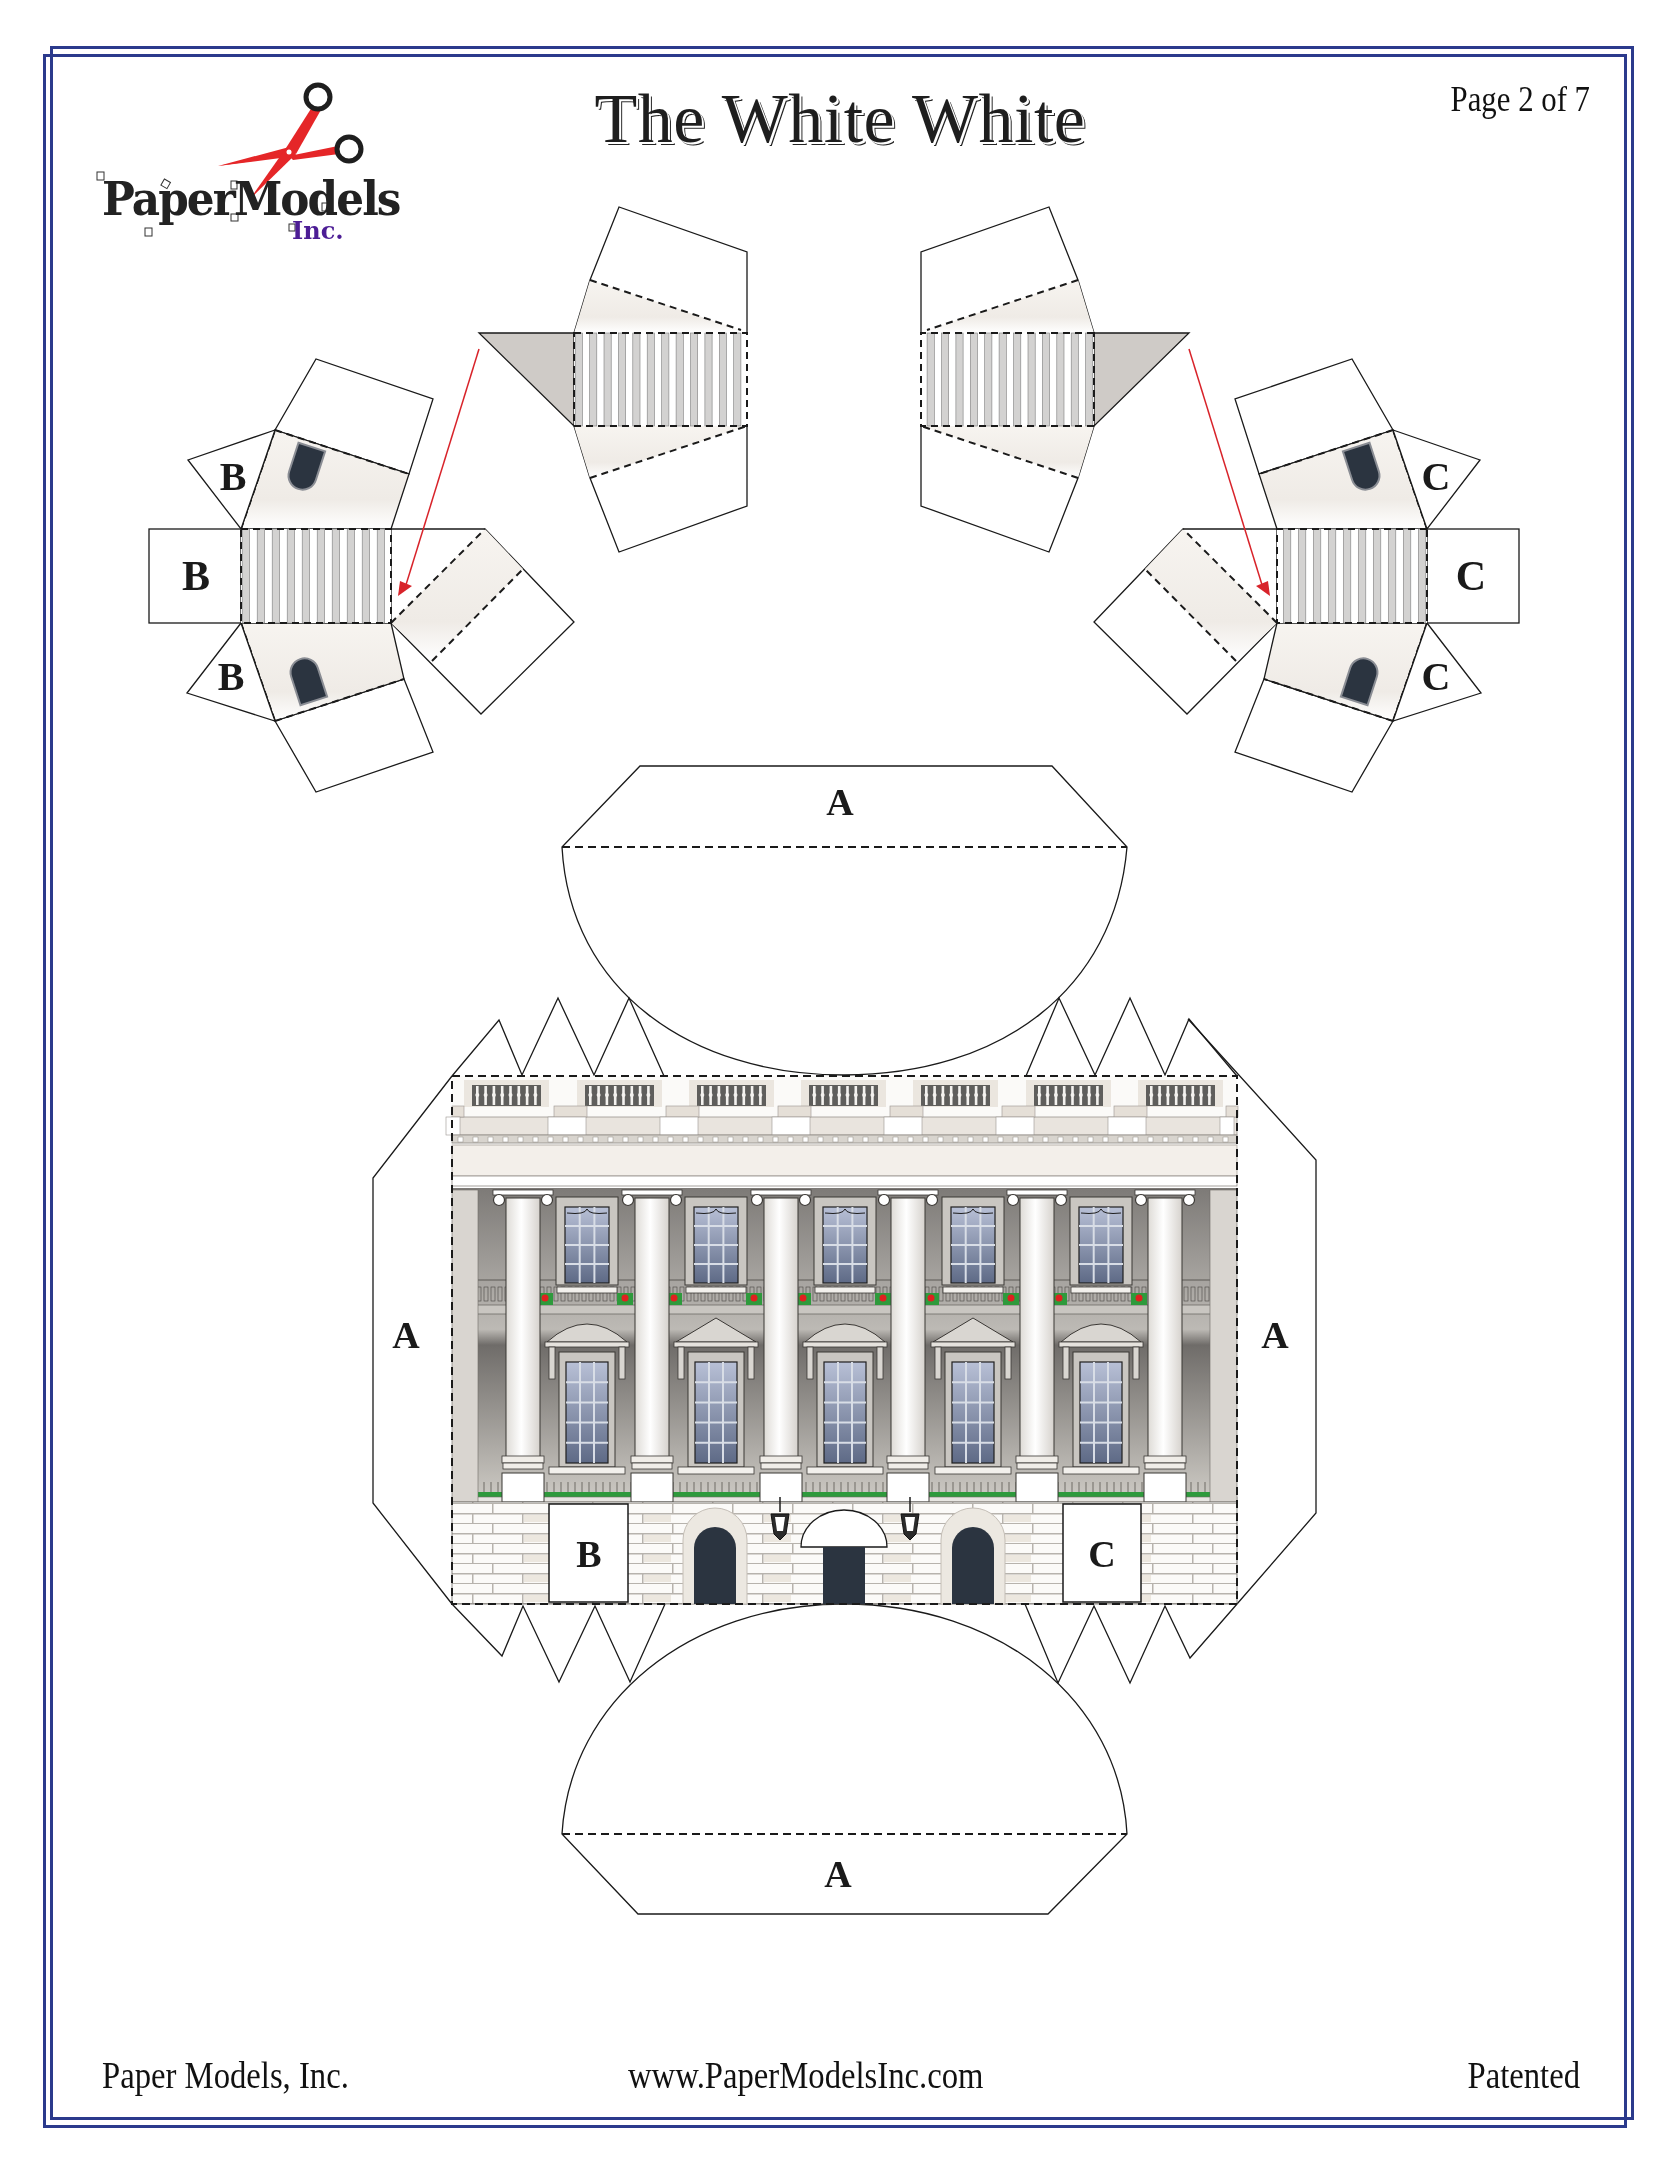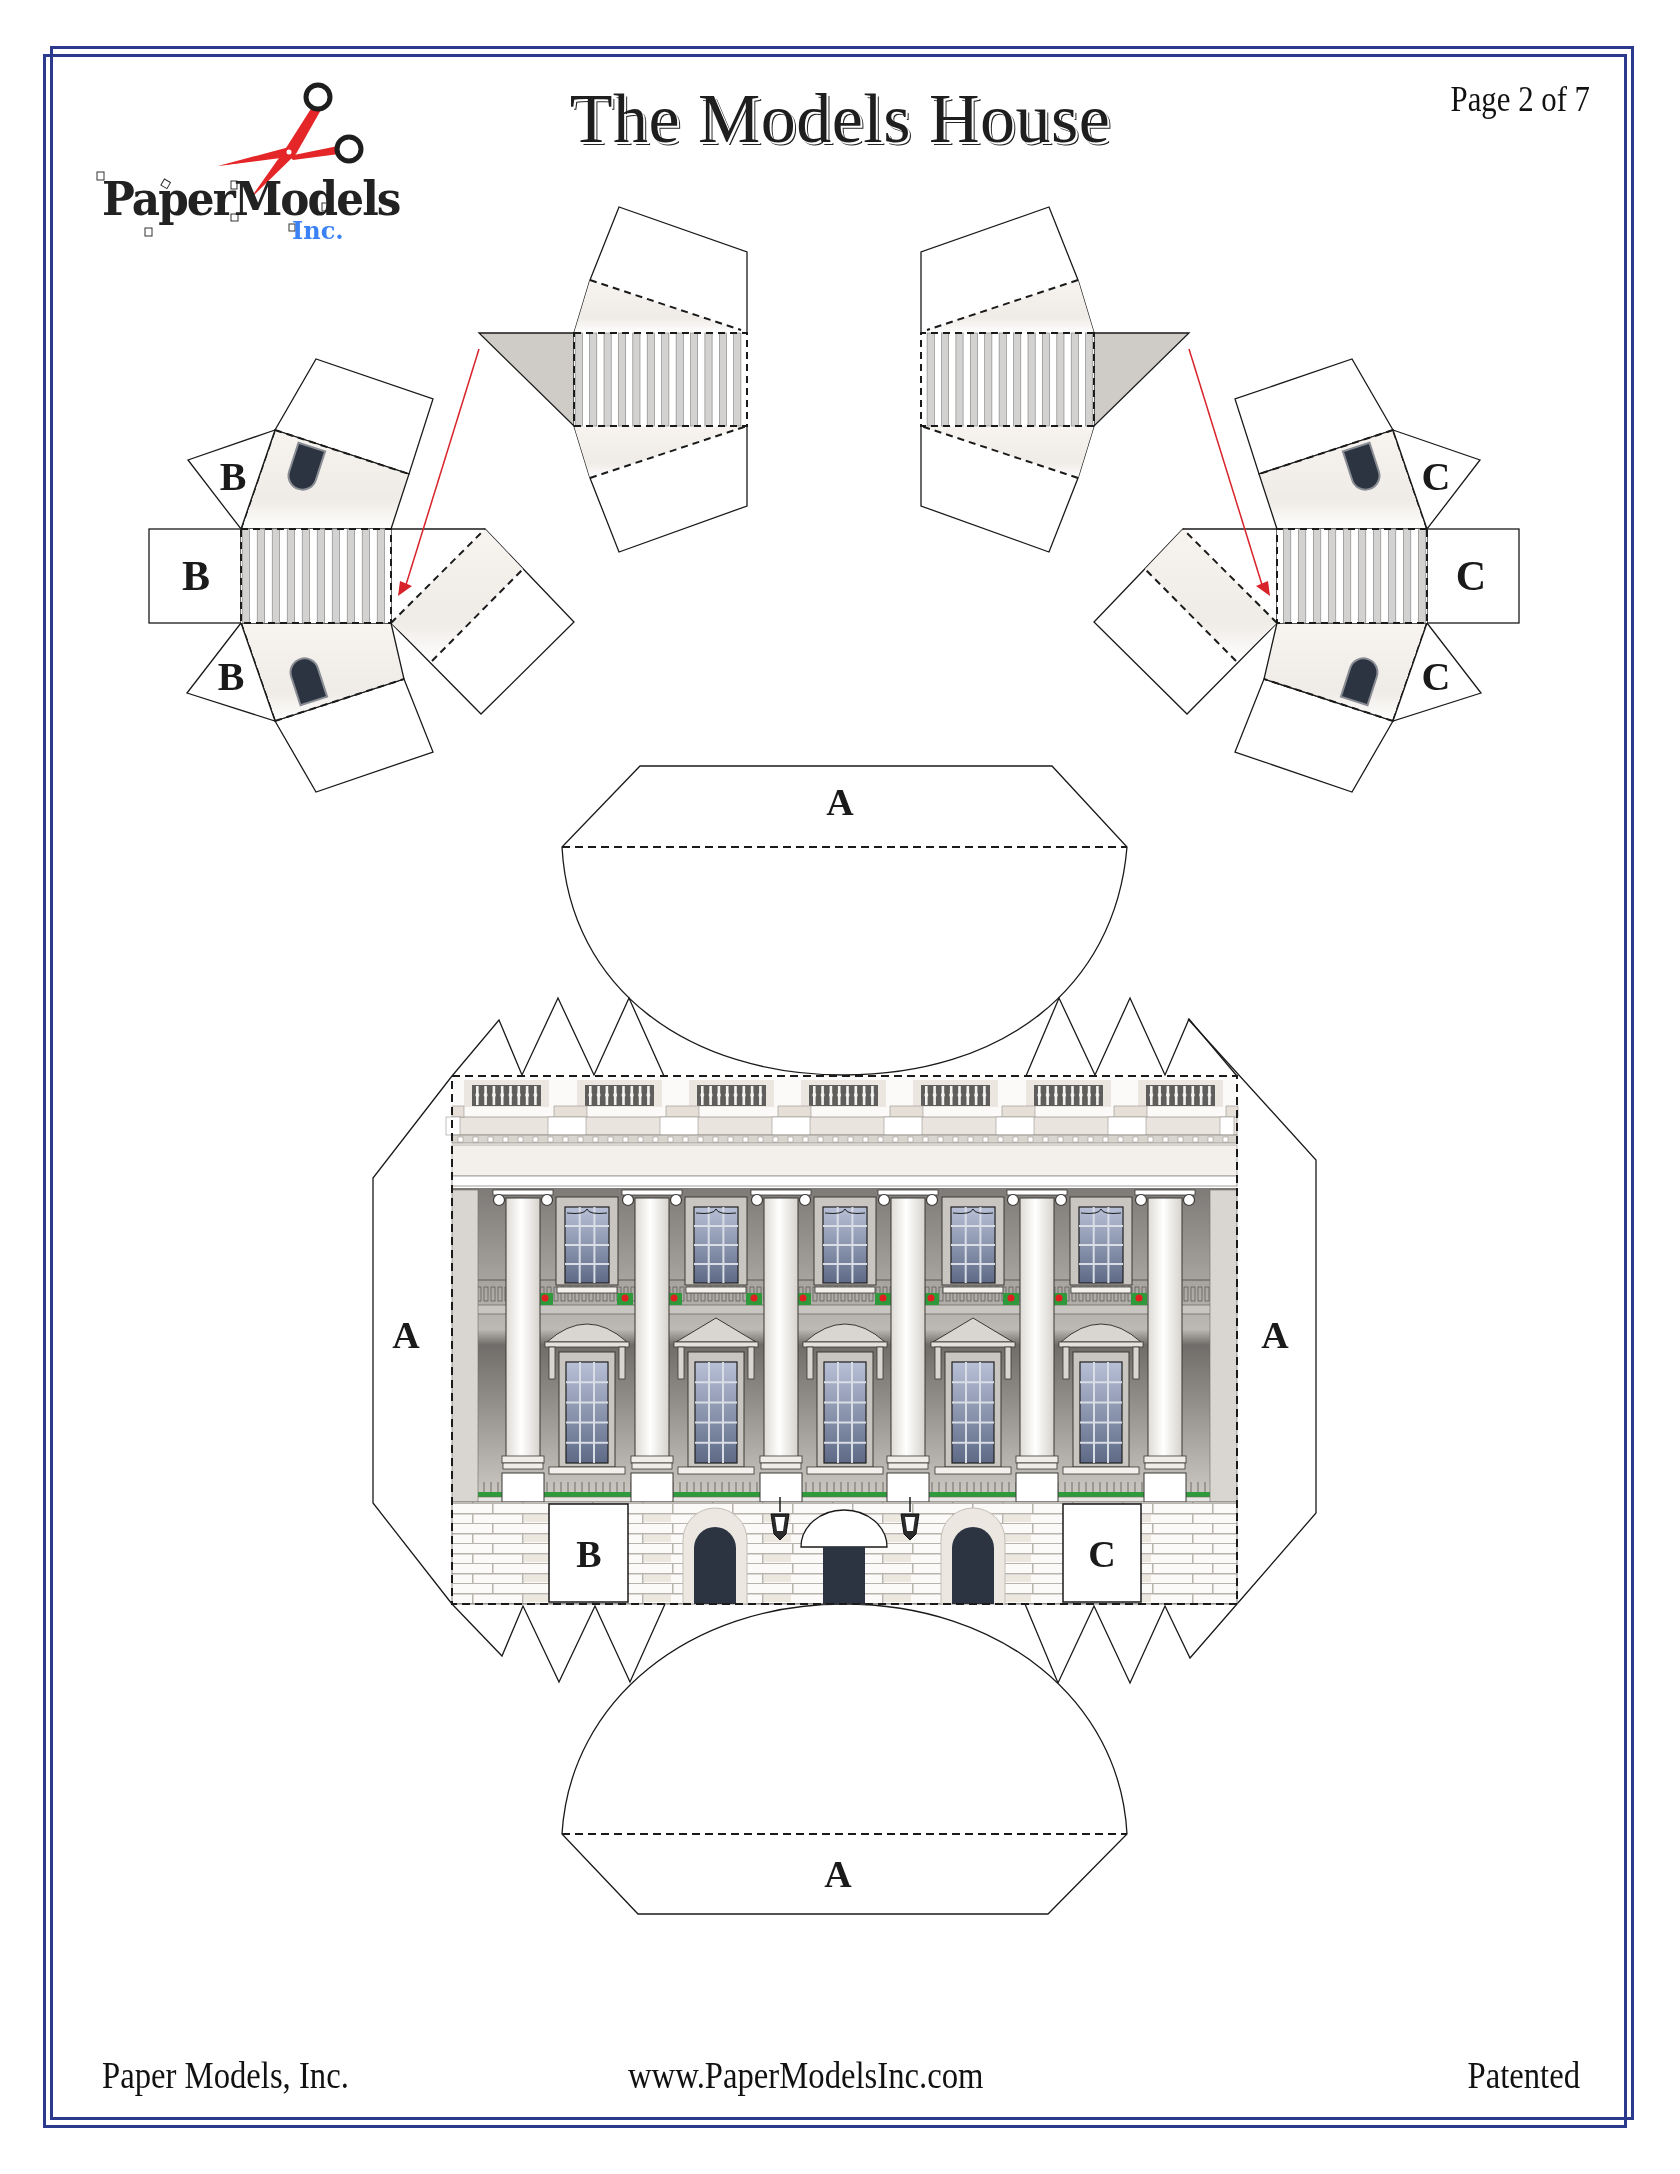--- a/index.html
+++ b/index.html
@@ -8,21 +8,21 @@
   .border-outer { position:absolute; left:43px; top:54px; width:1578px; height:2068px; border:3px solid #2b3a8c; box-sizing:content-box; }
   .title { position:absolute; left:560px; top:84px; width:560px; text-align:center; font-size:70px; color:#1e1e1e; letter-spacing:0.5px;
            text-shadow: 2px 2px 0 #fff, 3px 3px 0 #222; font-family:"Liberation Serif", serif; line-height:1; }
   .page-num { position:absolute; left:1400px; top:80px; width:190px; text-align:right; font-size:35px; color:#111; font-family:"Liberation Serif", serif; transform:scaleX(0.88); transform-origin:right top; }
   .footer { position:absolute; top:2056px; font-size:38px; color:#111; font-family:"Liberation Serif", serif; line-height:1; transform:scaleX(0.86); }
   .footer-left { left:102px; transform-origin:left top; }
   .footer-center { left:628px; transform-origin:left top; }
   .footer-right { left:1386px; width:194px; text-align:right; transform-origin:right top; }
   .logo { position:absolute; left:90px; top:74px; width:290px; height:180px; }
   .logo-text { position:absolute; left:12px; top:98px; font-size:46px; font-family:"DejaVu Serif", serif; font-weight:bold; color:#222; letter-spacing:-2px; transform:scaleX(0.95); transform-origin:left top; }
-  .logo-inc { position:absolute; left:202px; top:142px; font-size:24px; font-family:"DejaVu Serif", serif; font-weight:bold; color:#3b82f6; }
+  .logo-inc { position:absolute; left:202px; top:142px; font-size:24px; font-family:"DejaVu Serif", serif; font-weight:bold; color:#4c1d95; }
   svg.sheet { position:absolute; left:0; top:0; }
   .lbl { font-family:"Liberation Serif", serif; font-weight:bold; fill:#1a1a1a; }
 </style>
 </head>
 <body>
 
 <div class="border-inner"></div>
 <div class="border-outer"></div>
 
 <div class="logo">
@@ -44,21 +44,21 @@
     <rect x="72" y="106" width="7" height="7" fill="none" stroke="#333" stroke-width="1" transform="rotate(30 75 110)"></rect>
     <rect x="141" y="107" width="6" height="8" fill="none" stroke="#333" stroke-width="1"></rect>
     <rect x="141" y="140" width="7" height="7" fill="none" stroke="#333" stroke-width="1"></rect>
     <rect x="232" y="129" width="7" height="8" fill="none" stroke="#333" stroke-width="1"></rect>
     <rect x="199" y="150" width="6" height="7" fill="none" stroke="#333" stroke-width="1"></rect>
   </svg>
   <span class="logo-text">PaperModels</span>
   <span class="logo-inc">Inc.</span>
 </div>
 
-<div class="title">The Models House</div>
+<div class="title">The White White</div>
 <div class="page-num">Page 2 of 7</div>
 
 <svg class="sheet" width="1680" height="2174" viewBox="0 0 1680 2174">
   <defs>
     <linearGradient id="wallShade" x1="0" y1="0" x2="0" y2="1">
       <stop offset="0" stop-color="#f7f4f0"></stop>
       <stop offset="0.7" stop-color="#efebe6"></stop>
       <stop offset="1" stop-color="#ffffff"></stop>
     </linearGradient>
     <linearGradient id="colonnadeBg" x1="0" y1="0" x2="0" y2="1">

